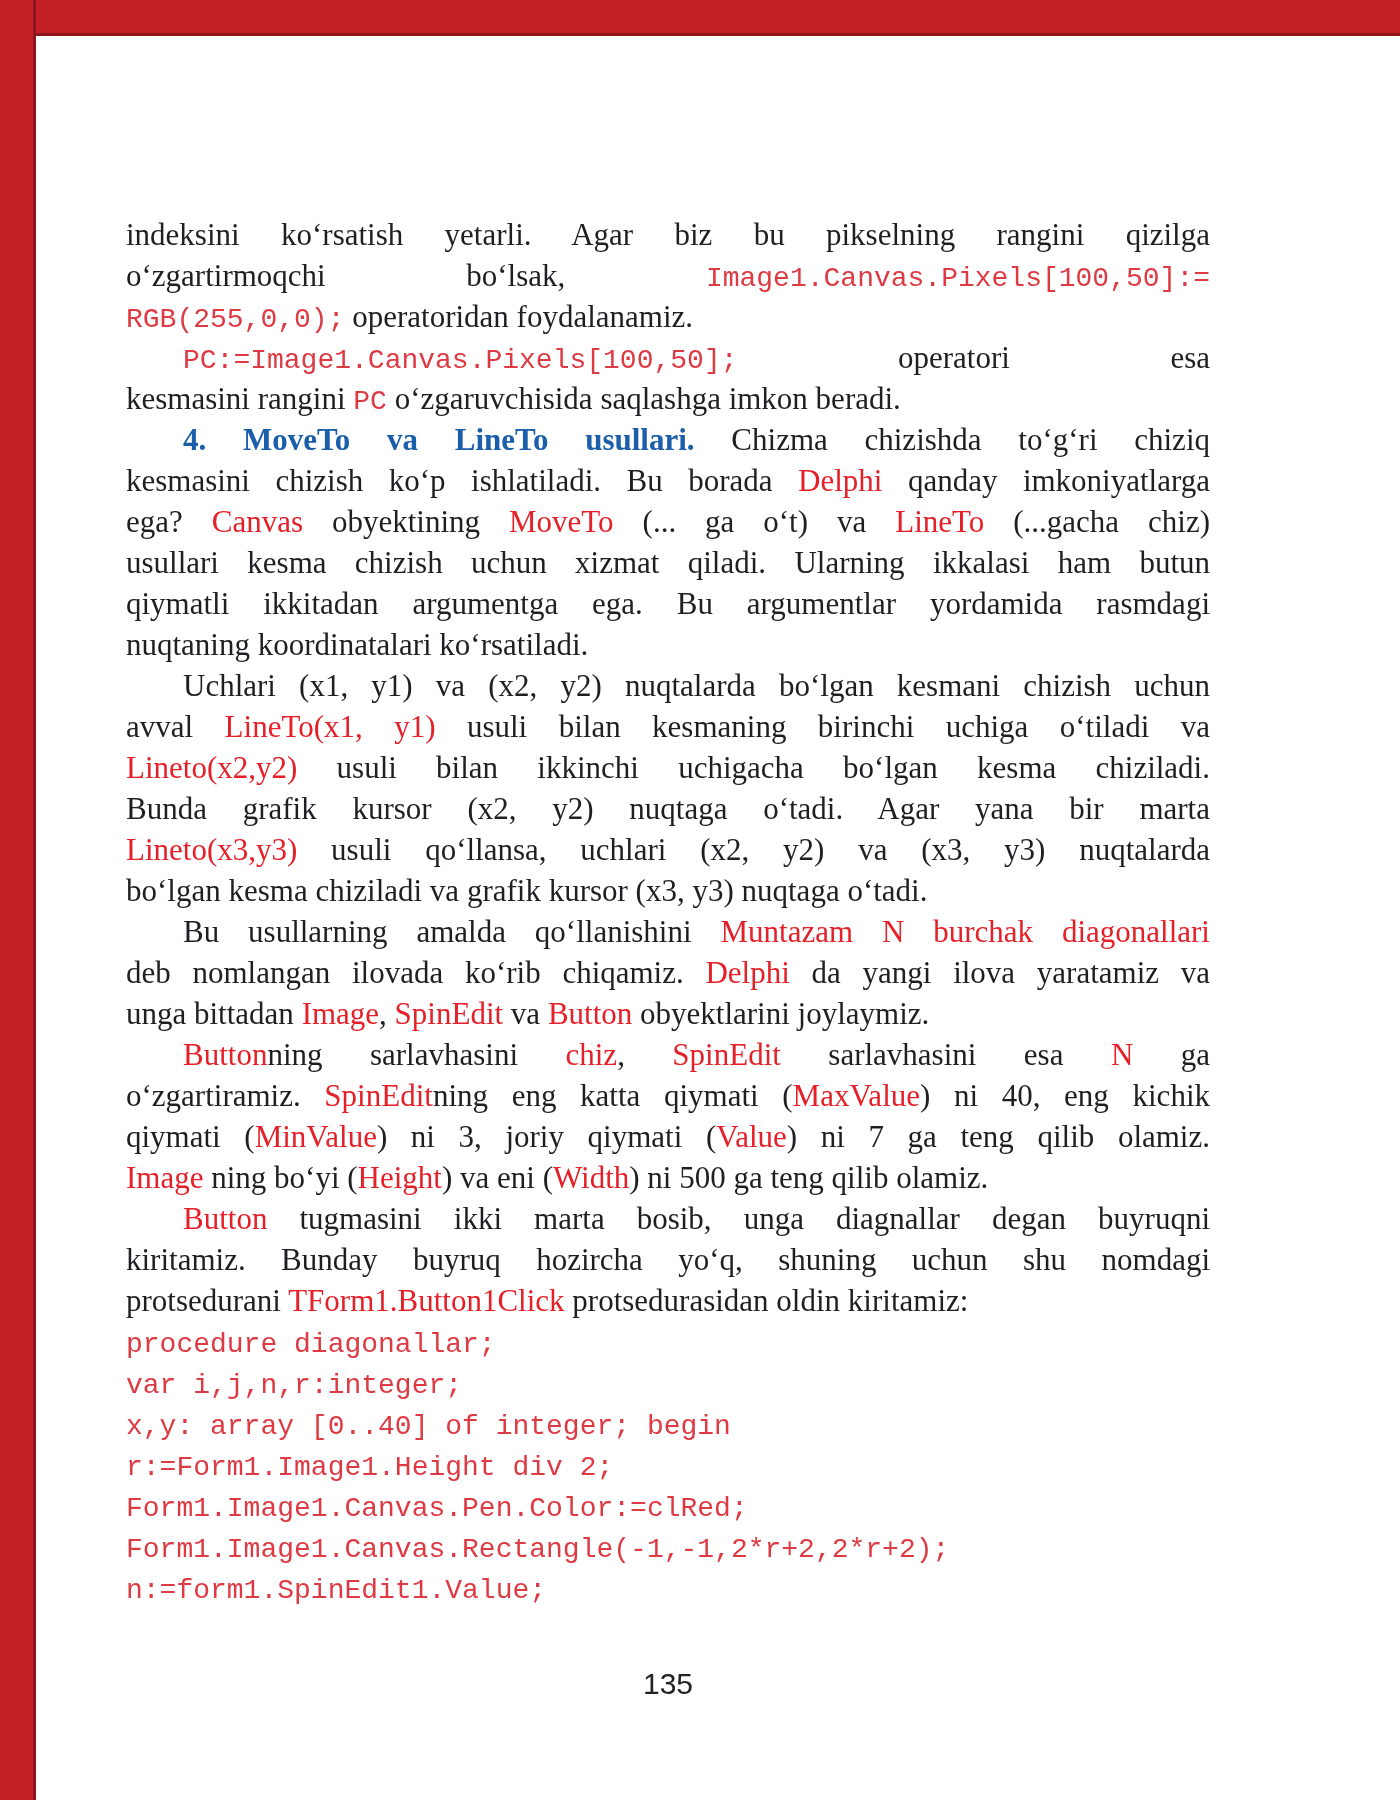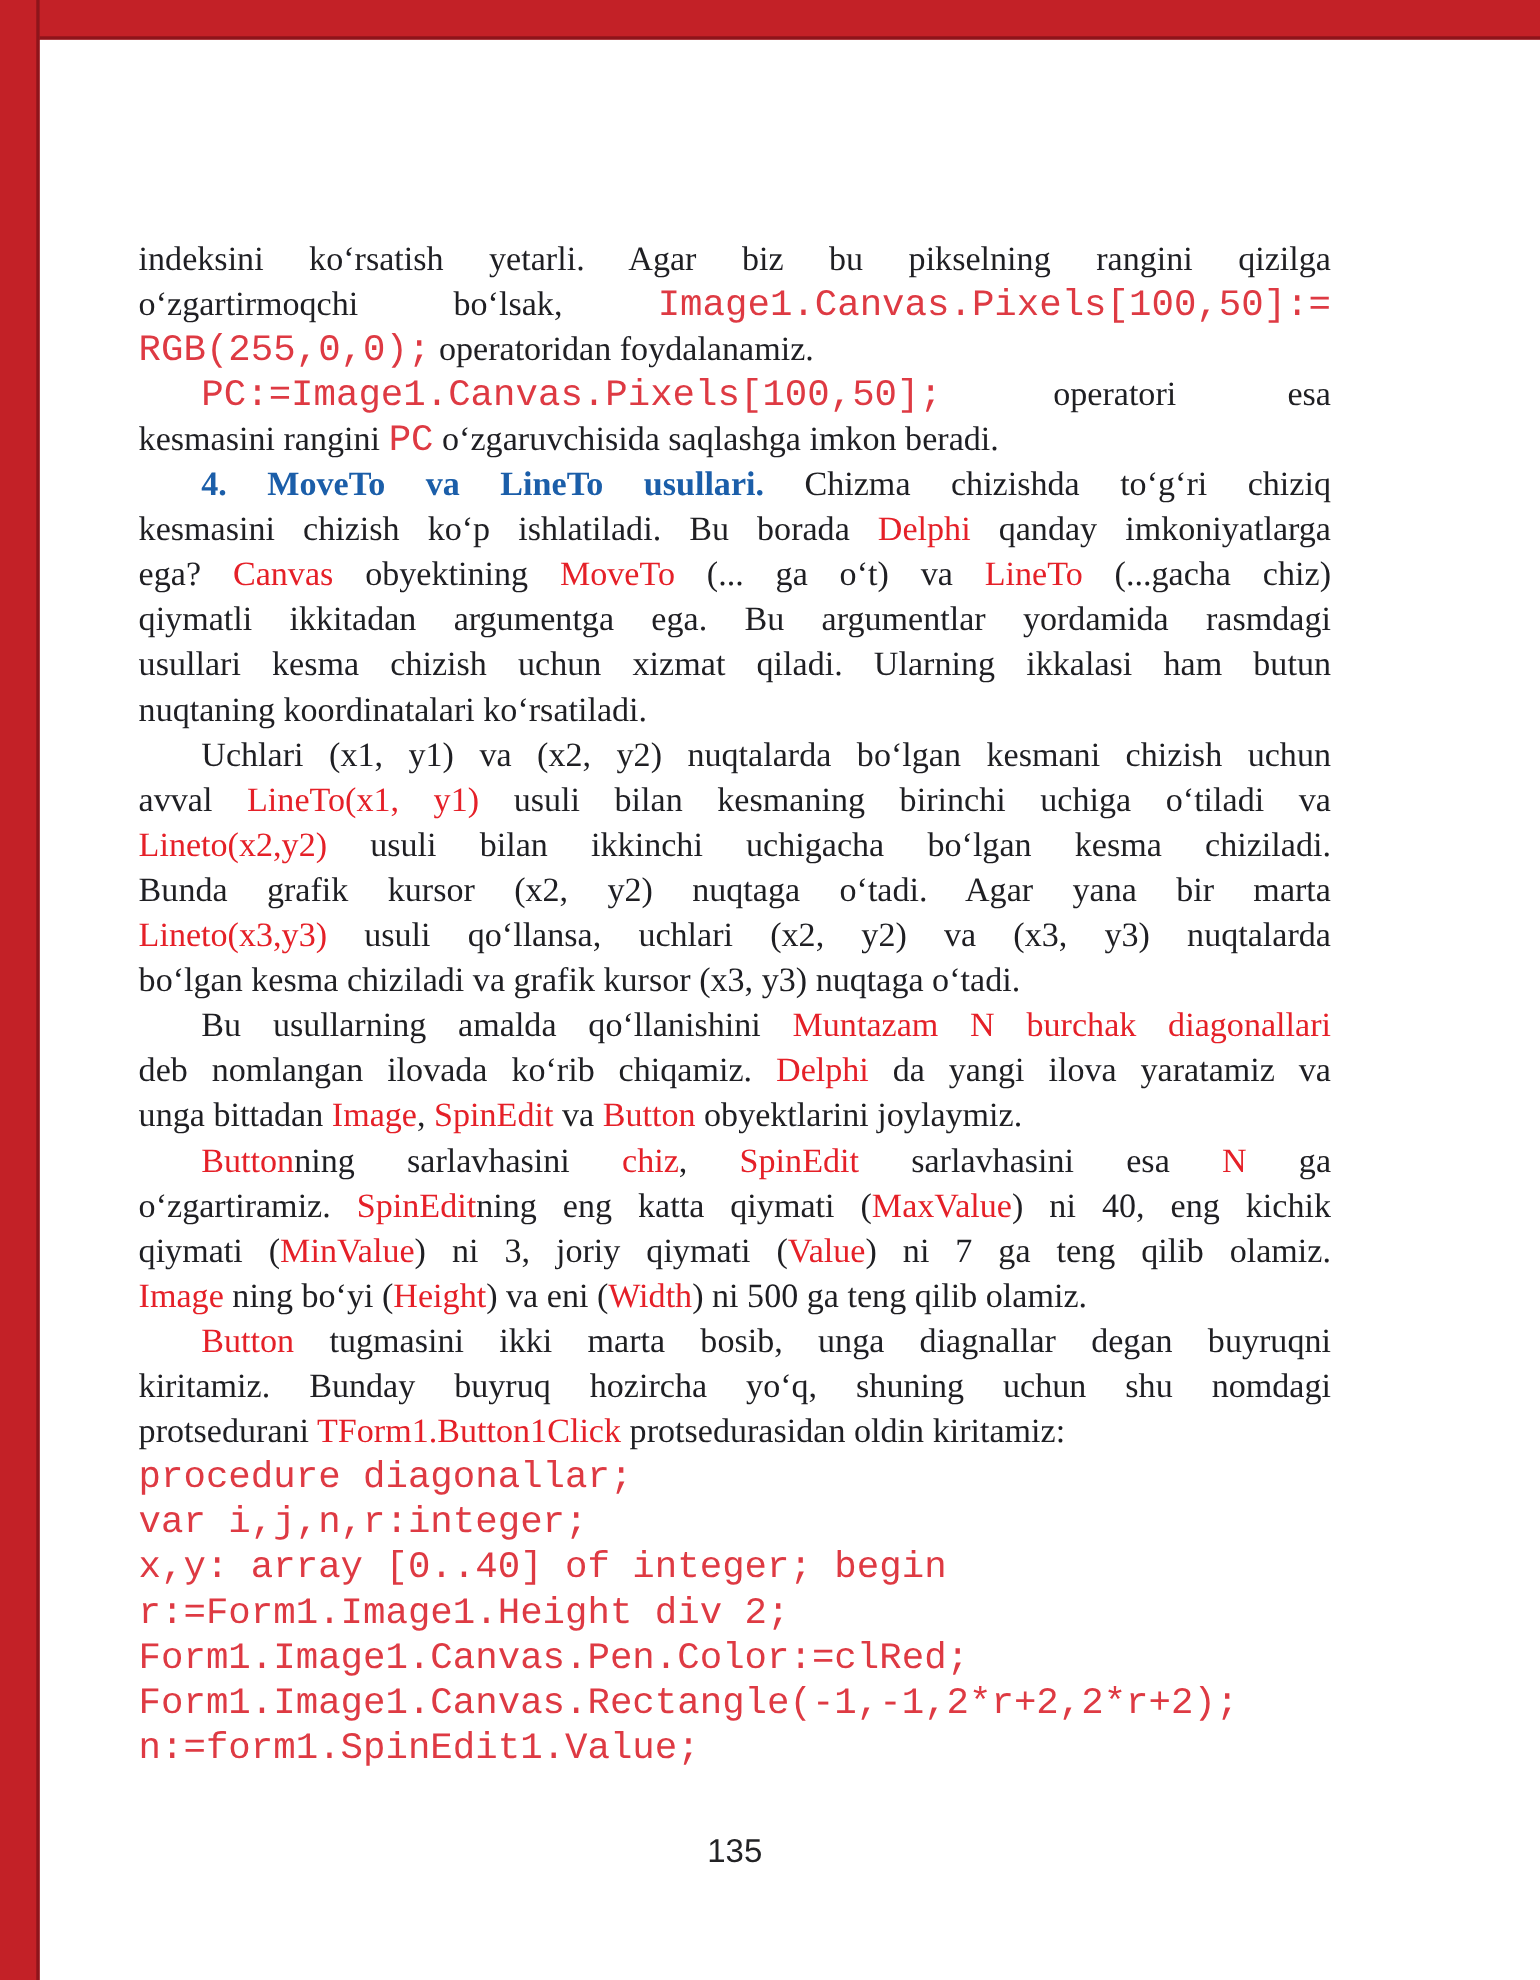--- a/index.html
+++ b/index.html
@@ -28,21 +28,21 @@
     white-space:normal;
   }
   .line.just { text-align:justify; text-align-last:justify; }
   .line.ind  { padding-left:57px; }
 
   .sp-b { color:var(--body,#1f1f23);margin-top:33px; }
   .sp-r { color:var(--red,#e52028); }
   .sp-h { color:var(--blue,#1b5ea9); font-weight:700;margin-top:24px; }
   .sp-c {
     font-family:"Liberation Mono","DejaVu Sans Mono",monospace;
-    font-size:34px; line-height:41px; color:var(--code,#de3a43);
+    font-size:28px; line-height:41px; color:var(--code,#de3a43);
   }
 
   .page-number {
     position:absolute; top:1668px; left:126px; width:1084px;
     text-align:center;
     font-family:Liberation Sans, sans-serif;
     font-size:30px; line-height:32px; color:#232325;
   }
 </style>
 </head>
@@ -53,22 +53,22 @@
 
 <div class="text-block">
     <div class="line just"><span class="sp-b">indeksini ko‘rsatish yetarli. Agar biz bu pikselning rangini qizilga</span></div>
     <div class="line just"><span class="sp-b">o‘zgartirmoqchi bo‘lsak, </span><span class="sp-c">Image1.Canvas.Pixels[100,50]:=</span></div>
     <div class="line"><span class="sp-c">RGB(255,0,0);</span><span class="sp-b"> operatoridan foydalanamiz.</span></div>
     <div class="line just ind"><span class="sp-c">PC:=Image1.Canvas.Pixels[100,50];</span><span class="sp-b"> operatori esa</span></div>
     <div class="line"><span class="sp-b">kesmasini rangini </span><span class="sp-c">PC</span><span class="sp-b"> o‘zgaruvchisida saqlashga imkon beradi.</span></div>
     <div class="line just ind"><span class="sp-h">4. MoveTo va LineTo usullari.</span><span class="sp-b"> Chizma chizishda to‘g‘ri chiziq</span></div>
     <div class="line just"><span class="sp-b">kesmasini chizish ko‘p ishlatiladi. Bu borada </span><span class="sp-r">Delphi</span><span class="sp-b"> qanday imkoniyatlarga</span></div>
     <div class="line just"><span class="sp-b">ega? </span><span class="sp-r">Canvas</span><span class="sp-b"> obyektining </span><span class="sp-r">MoveTo</span><span class="sp-b"> (... ga o‘t) va </span><span class="sp-r">LineTo</span><span class="sp-b"> (...gacha chiz)</span></div>
+    <div class="line just"><span class="sp-b">usullari kesma chizish uchun xizmat qiladi. Ularning ikkalasi ham butun</span></div>
     <div class="line just"><span class="sp-b">qiymatli ikkitadan argumentga ega. Bu argumentlar yordamida rasmdagi</span></div>
-    <div class="line just"><span class="sp-b">usullari kesma chizish uchun xizmat qiladi. Ularning ikkalasi ham butun</span></div>
     <div class="line"><span class="sp-b">nuqtaning koordinatalari ko‘rsatiladi.</span></div>
     <div class="line just ind"><span class="sp-b">Uchlari (x1, y1) va (x2, y2) nuqtalarda bo‘lgan kesmani chizish uchun</span></div>
     <div class="line just"><span class="sp-b">avval </span><span class="sp-r">LineTo(x1, y1)</span><span class="sp-b"> usuli bilan kesmaning birinchi uchiga o‘tiladi va</span></div>
     <div class="line just"><span class="sp-r">Lineto(x2,y2)</span><span class="sp-b"> usuli bilan ikkinchi uchigacha bo‘lgan kesma chiziladi.</span></div>
     <div class="line just"><span class="sp-b">Bunda grafik kursor (x2, y2) nuqtaga o‘tadi. Agar yana bir marta</span></div>
     <div class="line just"><span class="sp-r">Lineto(x3,y3)</span><span class="sp-b"> usuli qo‘llansa, uchlari (x2, y2) va (x3, y3) nuqtalarda</span></div>
     <div class="line"><span class="sp-b">bo‘lgan kesma chiziladi va grafik kursor (x3, y3) nuqtaga o‘tadi.</span></div>
     <div class="line just ind"><span class="sp-b">Bu usullarning amalda qo‘llanishini </span><span class="sp-r">Muntazam N burchak diagonallari</span></div>
     <div class="line just"><span class="sp-b">deb nomlangan ilovada ko‘rib chiqamiz. </span><span class="sp-r">Delphi</span><span class="sp-b"> da yangi ilova yaratamiz va</span></div>
     <div class="line"><span class="sp-b">unga bittadan </span><span class="sp-r">Image</span><span class="sp-b">, </span><span class="sp-r">SpinEdit</span><span class="sp-b"> va </span><span class="sp-r">Button</span><span class="sp-b"> obyektlarini joylaymiz.</span></div>

